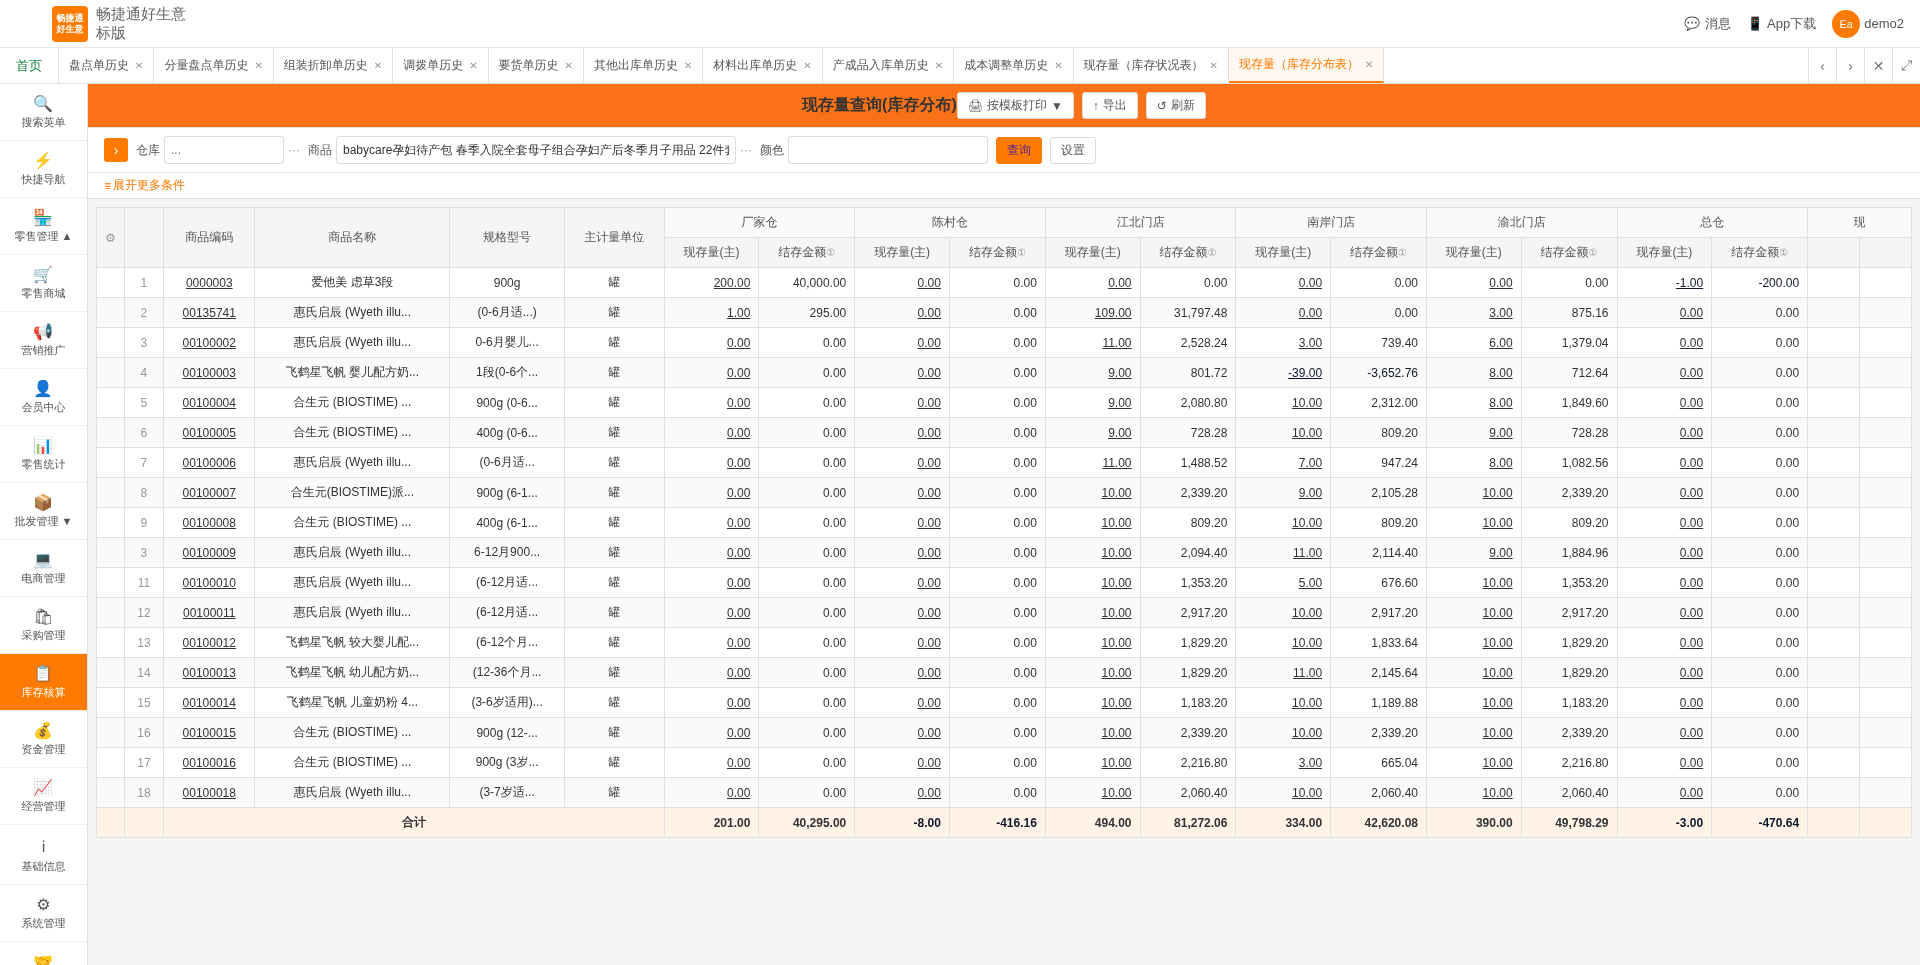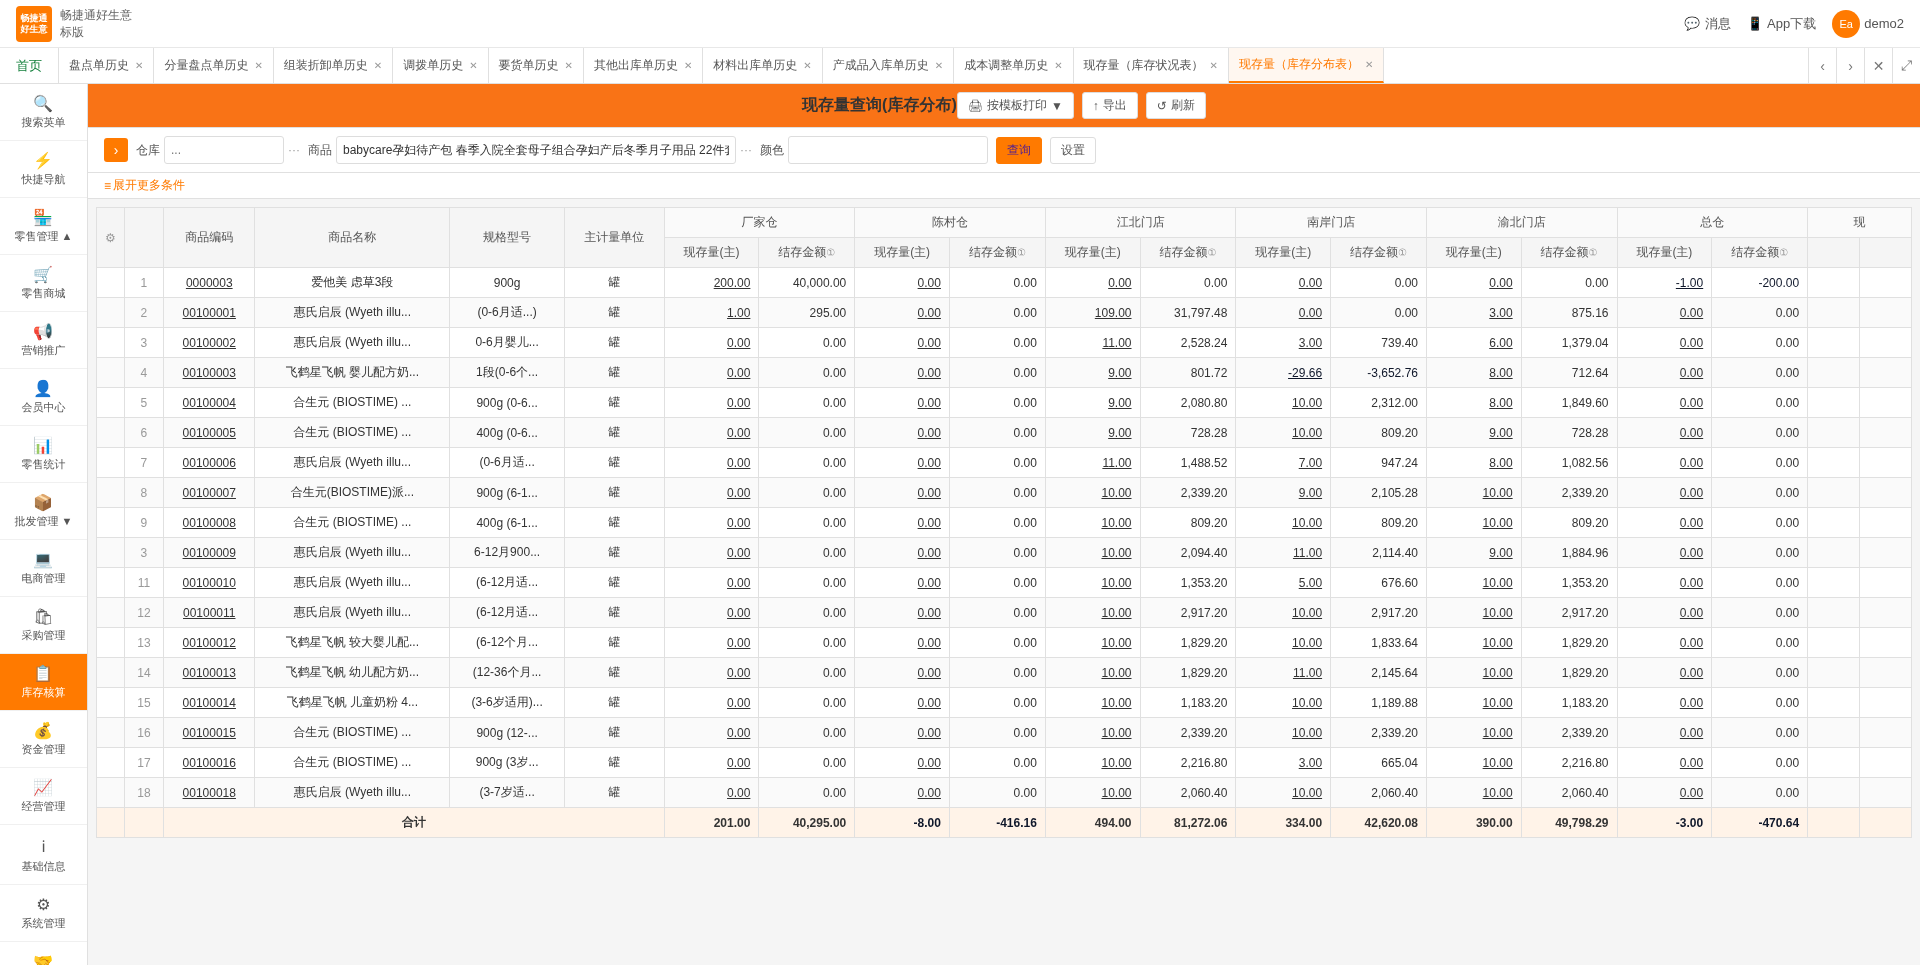--- a/index.html
+++ b/index.html
@@ -8,21 +8,21 @@
     
     .top-bar {
       height: 48px;
       background: #fff;
       display: flex;
       align-items: center;
       justify-content: space-between;
       padding: 0 16px;
       border-bottom: 1px solid #e8e8e8;
     }
-    .logo-area { display: flex; align-items: center; gap: 8px; }
+    .logo-area { display: flex; align-items: center; gap: 8px; margin-left: 36px; }
     .logo-icon { width: 36px; height: 36px; background: #ff7a00; border-radius: 4px; display: flex; align-items: center; justify-content: center; color: #fff; font-size: 10px; font-weight: bold; }
     .logo-text { font-size: 12px; color: #666; }
     .top-right { display: flex; align-items: center; gap: 16px; color: #555; font-size: 13px; }
     .top-right-item { display: flex; align-items: center; gap: 4px; cursor: pointer; }
     .avatar { width: 28px; height: 28px; border-radius: 50%; background: #ff7a00; display: flex; align-items: center; justify-content: center; color: #fff; font-size: 11px; }
 
     
     .tab-bar {
       height: 36px;
       background: #fff;
@@ -149,21 +149,21 @@
     ::-webkit-scrollbar-thumb { background: #ccc; border-radius: 3px; }
   </style>
 </head>
 <body>
 
 <div class="top-bar">
   <div class="logo-area">
     <div class="logo-icon">
       <span style="font-size:9px;line-height:1.2;text-align:center;">畅捷通<br>好生意</span>
     </div>
-    <span class="logo-text" style="white-space:pre-line;font-size:12px;">畅捷通好生意
+    <span class="logo-text" style="white-space:pre-line;font-size:15px;">畅捷通好生意
 标版</span>
   </div>
   <div class="top-right">
     <div class="top-right-item">
       <span>💬</span>
       <span>消息</span>
     </div>
     <div class="top-right-item">
       <span>📱</span>
       <span>App下载</span>
@@ -372,21 +372,21 @@
     <td class="number underline">0.00</td>
     <td class="number">0.00</td>
     <td class="number underline red">-1.00</td>
     <td class="number red">-200.00</td>
     <td></td>
     <td></td>
   </tr>
             <tr>
     <td></td>
     <td class="row-num">2</td>
-    <td class="underline">00100001</td>
+    <td class="underline">00135741</td>
     <td>惠氏启辰 (Wyeth illu...</td>
     <td>(0-6月适...)</td>
     <td>罐</td>
     <td class="number underline">1.00</td>
     <td class="number">295.00</td>
     <td class="number underline">0.00</td>
     <td class="number">0.00</td>
     <td class="number underline">109.00</td>
     <td class="number">31,797.48</td>
     <td class="number underline ">0.00</td>
@@ -426,21 +426,21 @@
     <td class="underline">00100003</td>
     <td>飞鹤星飞帆 婴儿配方奶...</td>
     <td>1段(0-6个...</td>
     <td>罐</td>
     <td class="number underline">0.00</td>
     <td class="number">0.00</td>
     <td class="number underline">0.00</td>
     <td class="number">0.00</td>
     <td class="number underline">9.00</td>
     <td class="number">801.72</td>
-    <td class="number underline red">-29.66</td>
+    <td class="number underline red">-39.00</td>
     <td class="number red">-3,652.76</td>
     <td class="number underline">8.00</td>
     <td class="number">712.64</td>
     <td class="number underline ">0.00</td>
     <td class="number ">0.00</td>
     <td></td>
     <td></td>
   </tr>
             <tr>
     <td></td>

